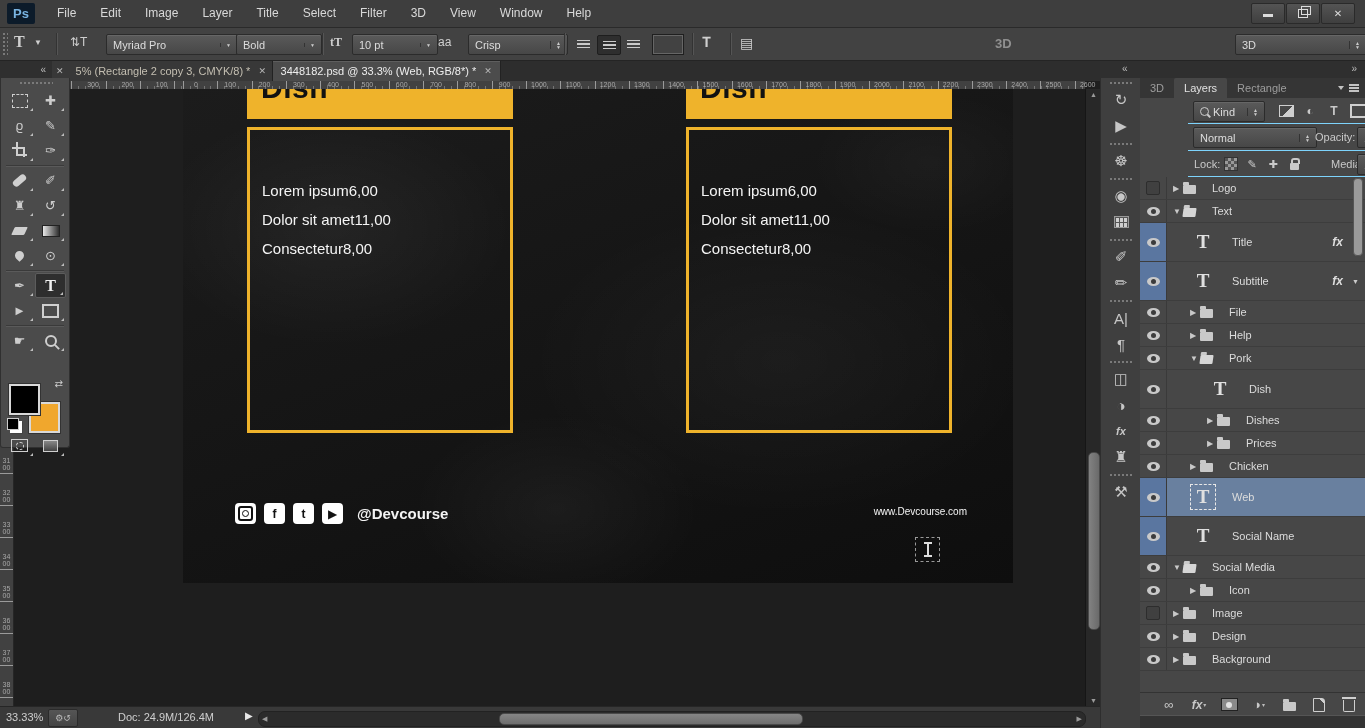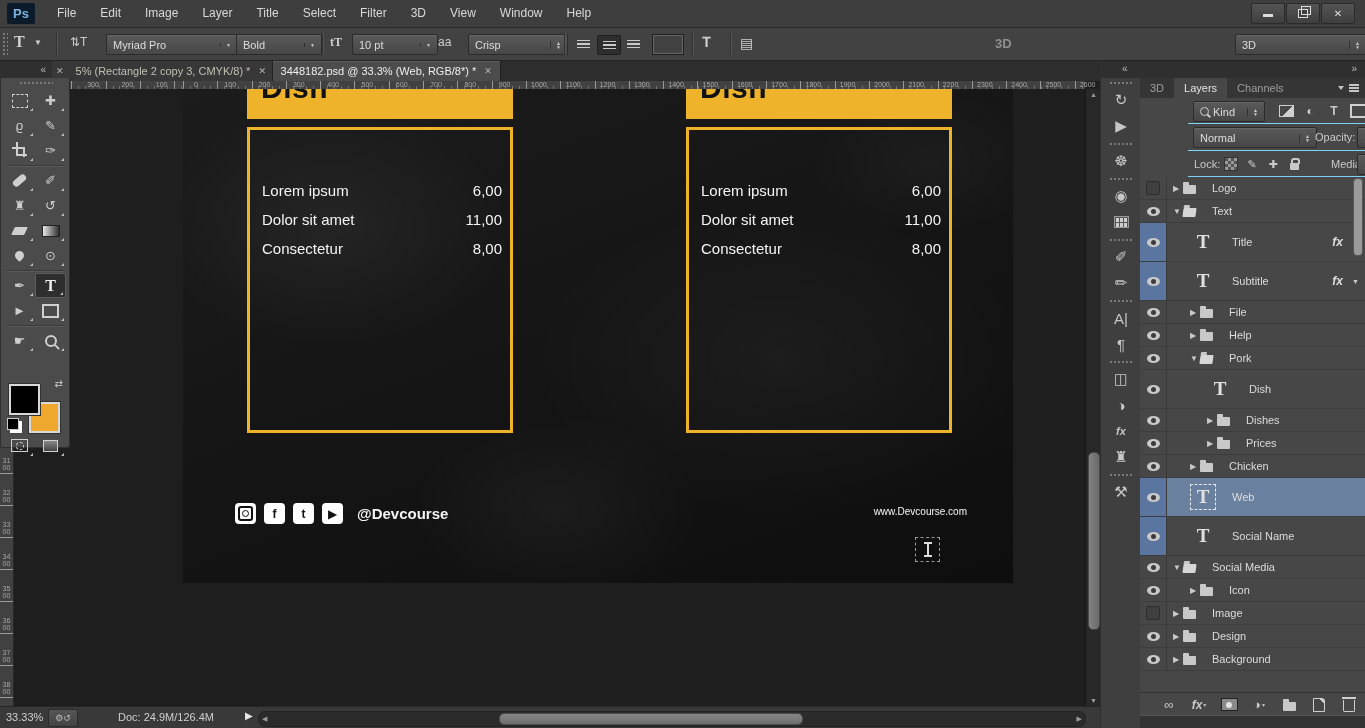--- a/index.html
+++ b/index.html
@@ -59,21 +59,21 @@
       radial-gradient(ellipse 300px 200px at 18% 28%,rgba(255,255,255,.05),transparent 60%),
       radial-gradient(ellipse 420px 260px at 72% 55%,rgba(255,255,255,.04),transparent 60%),
       radial-gradient(ellipse 240px 160px at 45% 85%,rgba(255,255,255,.045),transparent 60%),
       radial-gradient(ellipse 200px 120px at 90% 15%,rgba(255,255,255,.03),transparent 60%),
       linear-gradient(160deg,#1c1c1c,#0e0e0e);}
   .menu-col{position:absolute;width:266px;top:0;height:100%;}
   .menu-col .mhead{position:absolute;left:0;top:-16px;width:100%;height:46px;background:var(--accent);overflow:hidden;}
   .menu-col .mtitle{position:absolute;left:14px;top:-2px;font-size:30px;font-weight:bold;color:#121212;letter-spacing:.5px;}
   .menu-col .mbox{position:absolute;left:0;top:38px;width:260px;height:300px;border:3px solid var(--accent);}
   .menu-col .mitems{position:absolute;left:12px;right:8px;top:52px;}
-  .mrow{display:flex;justify-content:space-between;color:#f4f4f4;font-size:15px;margin-bottom:12px;}
+  .mrow{display:flex;color:#f4f4f4;font-size:15px;margin-bottom:12px;}
   #social{position:absolute;left:52px;top:414px;display:flex;align-items:center;}
   .socbox{width:21px;height:21px;background:#fff;border-radius:4px;margin-right:8px;display:flex;align-items:center;justify-content:center;
     color:#111;font-weight:bold;font-size:12px;}
   #handle{color:#f4f4f4;font-weight:bold;font-size:15px;margin-left:6px;}
   #website{position:absolute;right:46px;top:417px;color:#f4f4f4;font-weight:normal;font-size:10px;}
   #typecursor{position:absolute;left:732px;top:448px;width:23px;height:23px;border:1px dashed #999;display:flex;align-items:center;justify-content:center;}
   .ibeam{width:2px;height:13px;background:#ddd;position:relative;}
   .ibeam::before,.ibeam::after{content:"";position:absolute;left:-3px;width:8px;height:2px;background:#ddd;}
   .ibeam::before{top:-1px;} .ibeam::after{bottom:-1px;}
   .shape-instagram{width:11px;height:11px;border:2px solid #111;border-radius:3px;position:relative;}
@@ -524,21 +524,21 @@
       <div class="dockicon small">fx</div>
       <div class="dockicon">♜</div>
       <div class="dockgrip grip"></div>
       <div class="dockicon">⚒</div>
     </div>
 
   <div class="abs" id="rightpanel">
     <div id="ptabs">
         <div class="ptab">3D</div>
         <div class="ptab active">Layers</div>
-        <div class="ptab">Channels</div>
+        <div class="ptab">Rectangle</div>
       </div>
     <div id="pmenu">
         <span class="tri"></span>
         <span class="bar"></span>
       </div>
 
     <div class="prow" id="pfilter">
       <div class="dd" style="left:5px;top:3px;width:58px;">
         <span class="icon-search"></span>
         <span class="dtext">Kind</span>

